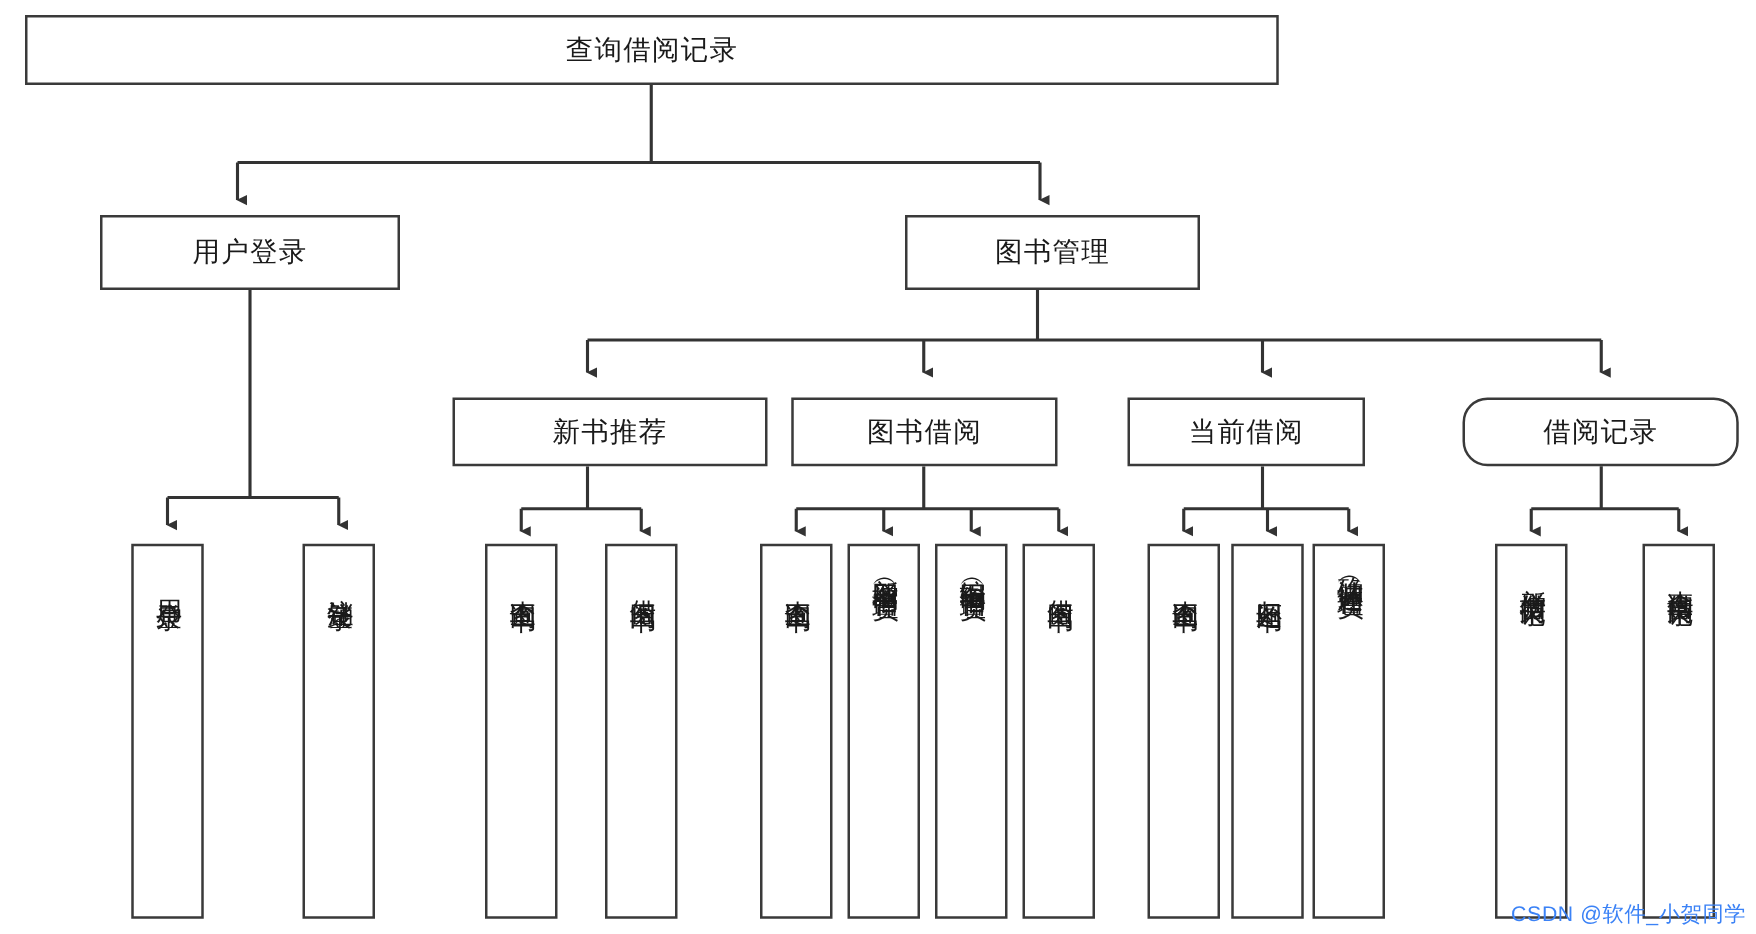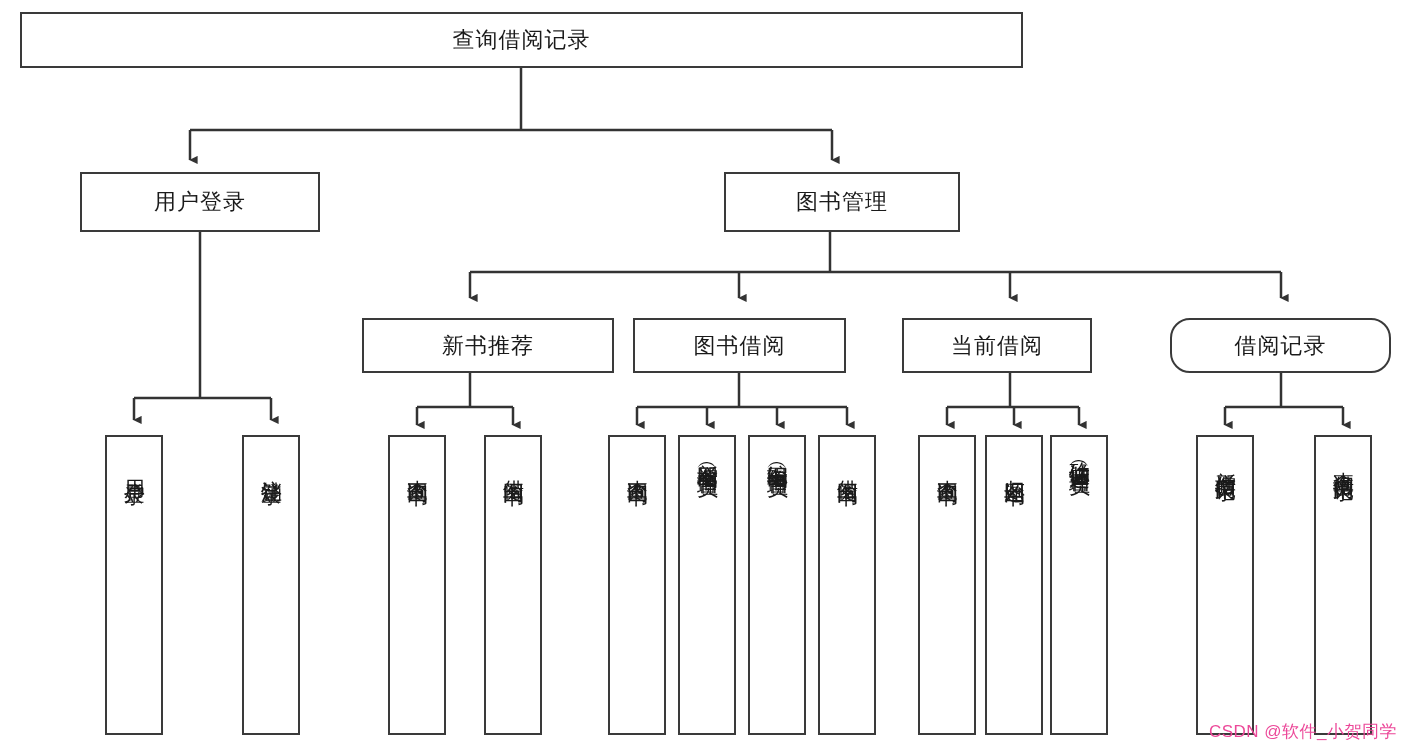--- a/index.html
+++ b/index.html
@@ -50,21 +50,21 @@
     text-orientation: upright;
     line-height: 1.18;
     letter-spacing: 2px;
     white-space: nowrap;
   }
   .watermark {
     position: absolute;
     right: 8px;
     bottom: 4px;
     font-size: 17px;
-    color: #ec4899;
+    color: #3b82f6;
     letter-spacing: 0.5px;
     white-space: nowrap;
   }
 </style>
 </head>
 <body>
 
 <div id="canvas">
 
   <svg id="edges" viewBox="0 0 1405 747">

